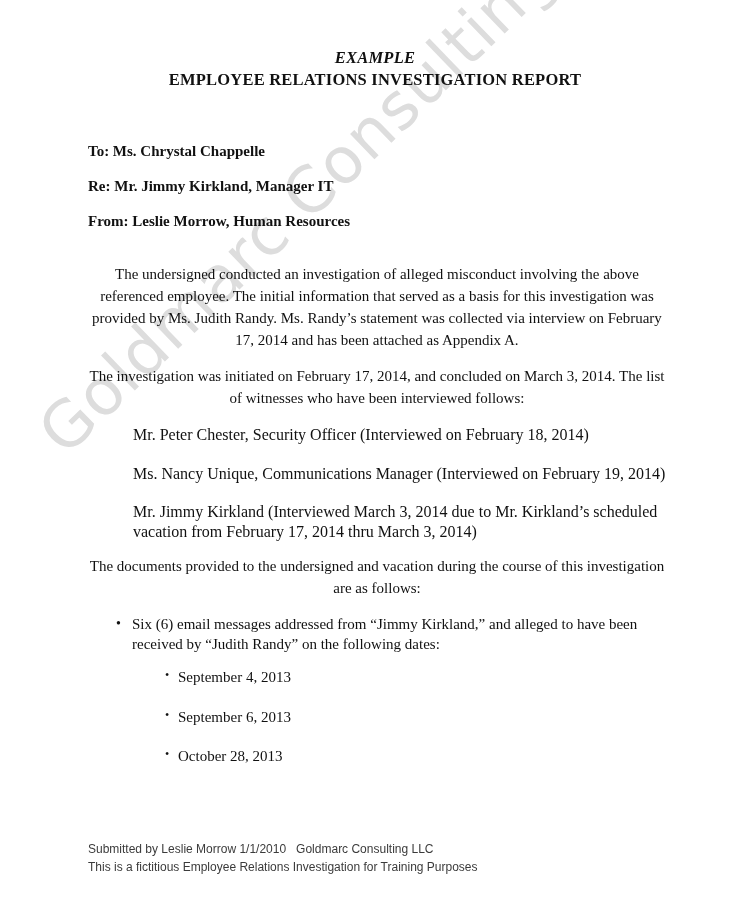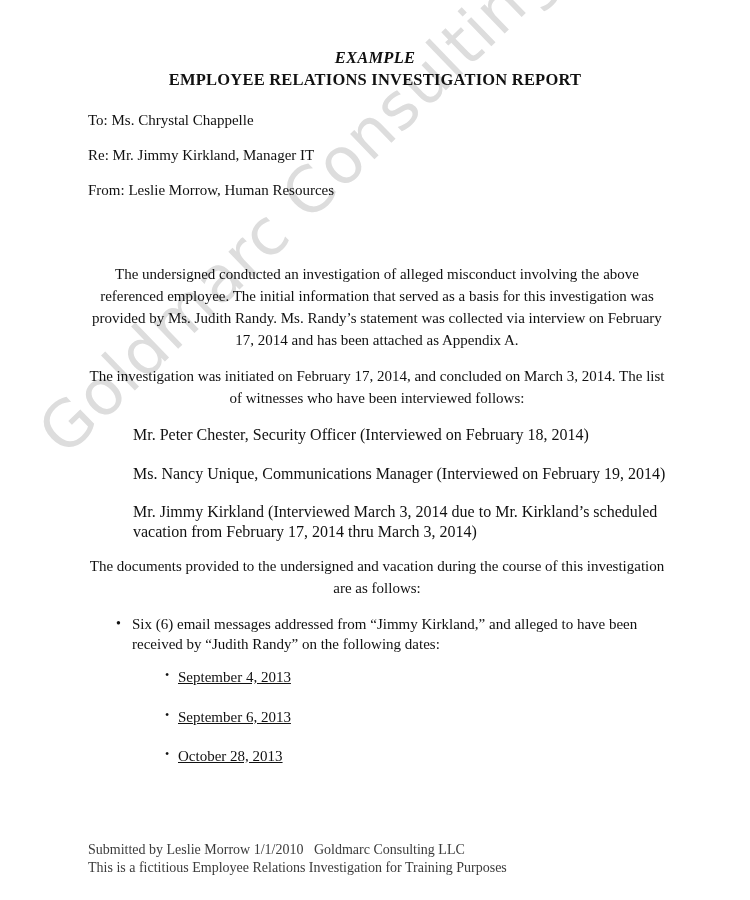--- a/index.html
+++ b/index.html
@@ -69,22 +69,23 @@
     font-size: 16.5px;
     line-height: 22px;
     letter-spacing: 0.2px;
   }
   .doc-title .line1 { display: block; font-style: italic; }
   .doc-title .line2 { display: block; }
 
   .header-block {
     position: absolute;
     left: 88px;
-    top: 111px;
+    top: 142px;
     width: 574px;
+    font-weight: bold;
   }
   .header-line {
     font-size: 15px;
     line-height: 19px;
     margin-bottom: 16px;
   }
 
   .body-block {
     position: absolute;
     left: 88px;
@@ -138,40 +139,39 @@
     margin: 14px 0 0 0;
     padding: 0 0 0 33px;
     list-style: none;
   }
   ul.date-bullets > li {
     position: relative;
     padding-left: 13px;
     font-size: 15px;
     line-height: 19.5px;
     margin-bottom: 20px;
-    text-decoration: underline;
   }
   ul.date-bullets > li::before {
     content: "\2022";
     position: absolute;
     left: 0;
     top: -2px;
     font-size: 12px;
     color: #111111;
   }
 
   
   .footer {
     position: absolute;
     left: 88px;
     top: 841px;
     width: 600px;
     z-index: 3;
-    font-family: Liberation Serif, serif;
-    font-size: 14px;
+    font-family: Liberation Sans, sans-serif;
+    font-size: 12px;
     line-height: 17.5px;
     color: #3b3b3b;
   }
   .footer div { white-space: pre; }
 </style>
 </head>
 <body>
 
 <div class="page">
 

